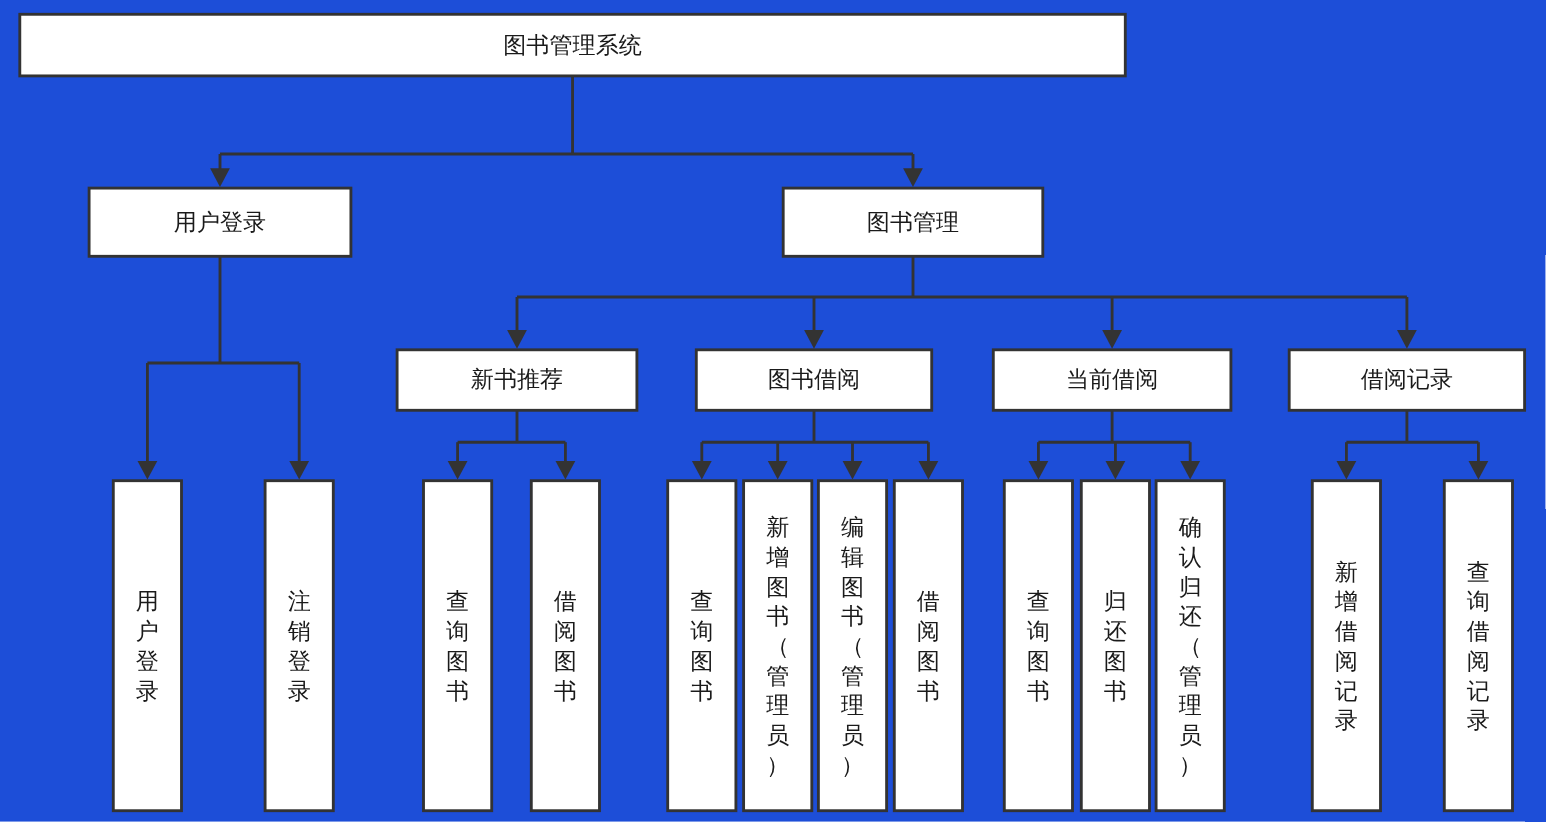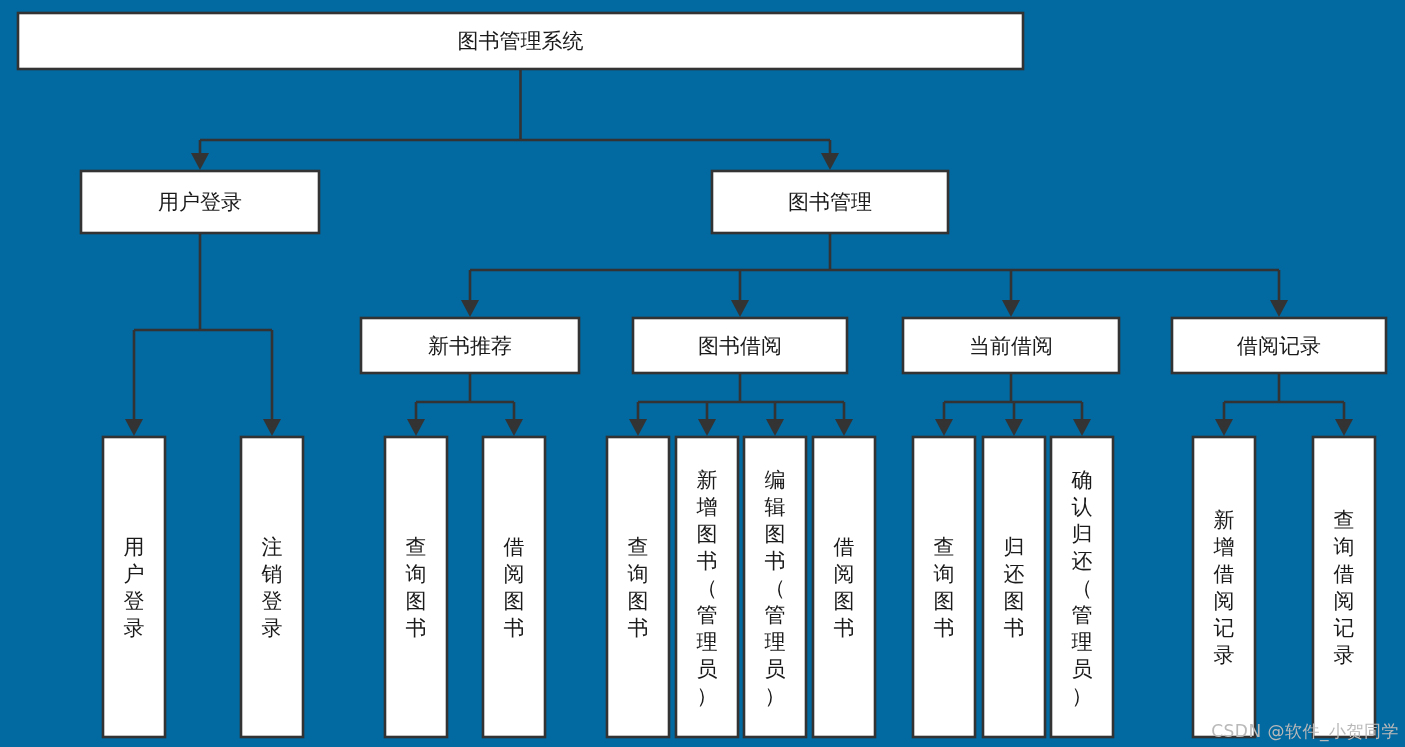--- a/index.html
+++ b/index.html
@@ -11,21 +11,21 @@
   body {
     width: 1405px;
     height: 747px;
     font-family: "DejaVu Sans", "Liberation Sans", sans-serif;
     overflow: hidden;
   }
   #diagram-root {
     position: relative;
     width: 1405px;
     height: 747px;
-    background: #0369a1;
+    background: #1d4ed8;
   }
   svg.diagram {
     display: block;
     width: 1405px;
     height: 747px;
   }
   .node-box {
     fill: #ffffff;
     stroke: #333333;
     stroke-width: 2.6;
@@ -196,14 +196,13 @@
       </g>
       <g>
         <rect x="1193" y="437" width="62" height="300" class="node-box"></rect>
         <text x="1224" class="node-label-v" y="527.06"><tspan x="1224" dy="0">新</tspan><tspan x="1224" dy="27">增</tspan><tspan x="1224" dy="27">借</tspan><tspan x="1224" dy="27">阅</tspan><tspan x="1224" dy="27">记</tspan><tspan x="1224" dy="27">录</tspan></text>
       </g>
       <g>
         <rect x="1313" y="437" width="62" height="300" class="node-box"></rect>
         <text x="1344" class="node-label-v" y="527.06"><tspan x="1344" dy="0">查</tspan><tspan x="1344" dy="27">询</tspan><tspan x="1344" dy="27">借</tspan><tspan x="1344" dy="27">阅</tspan><tspan x="1344" dy="27">记</tspan><tspan x="1344" dy="27">录</tspan></text>
       </g>
     </svg>
-  <div class="watermark">CSDN @软件_小贺同学</div>
 </div>
 
 </body></html>

